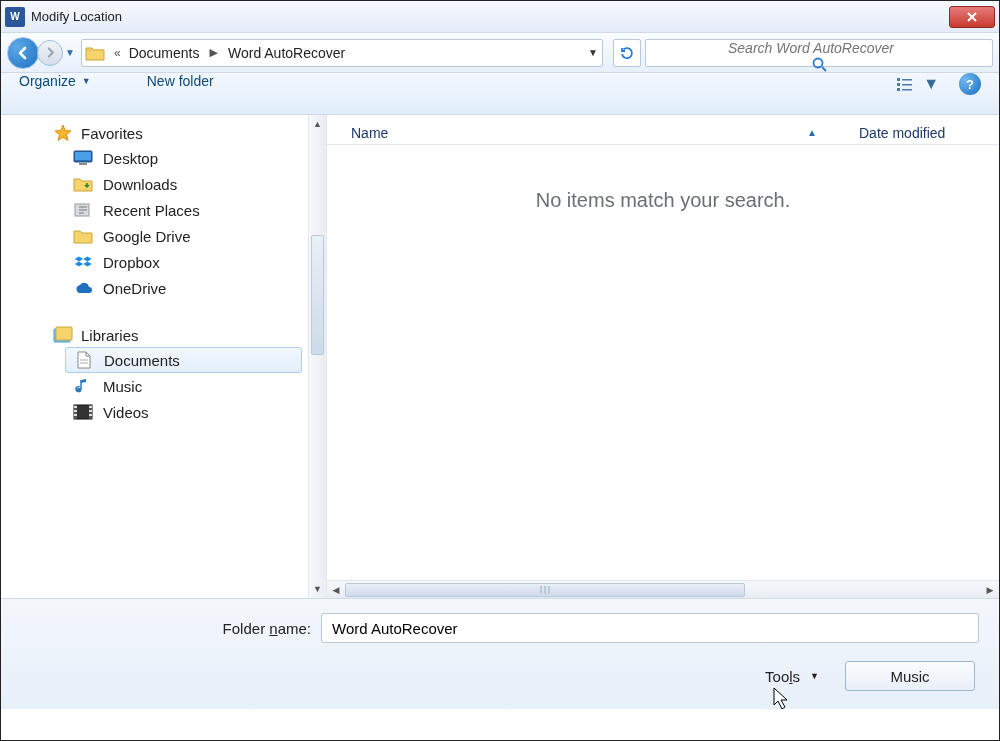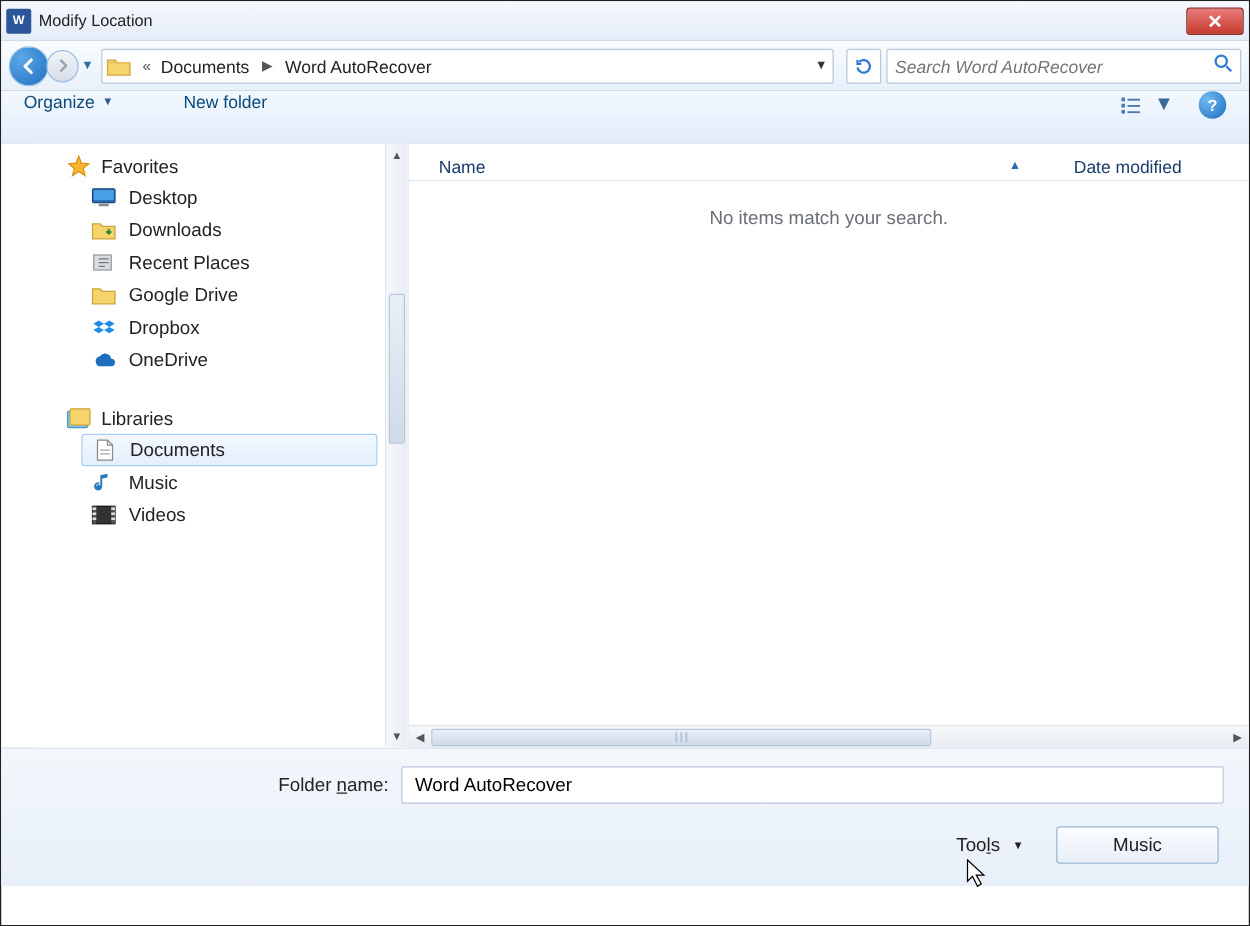--- a/index.html
+++ b/index.html
@@ -20,21 +20,21 @@
 .nav-btn.fwd { background: linear-gradient(#f0f4f8,#d7dee6); width: 26px; height: 26px; margin-left: -2px; }
 .nav-btn.fwd svg path { stroke:#9aa6b2; }
 .nav-dropdown { width: 14px; height: 24px; display:flex; align-items:center; justify-content:center; color:#2b6cb0; font-size:10px; }
 .breadcrumb { flex: 1; height: 28px; border: 1px solid #b9c8da; background: #fff; display: flex; align-items: center; border-radius: 2px; margin-right: 6px; position: relative; }
 .bc-folder { width: 26px; height: 26px; display:flex; align-items:center; justify-content:center; }
 .bc-sep { color:#555; padding:0 6px; font-size:12px; }
 .bc-item { font-size: 14px; color: #222; padding: 0 2px; }
 .bc-chev { color:#555; padding:0 8px; font-size:11px; }
 .bc-drop { position:absolute; right:4px; color:#333; font-size:10px; }
 .refresh-btn { width: 28px; height: 28px; border:1px solid #b9c8da; background:#fff; display:flex; align-items:center; justify-content:center; color:#2b6cb0; border-radius:2px; }
-.searchbox { width: 284px; height: 28px; border:1px solid #b9c8da; background:#fff; display:flex; align-items:center; border-radius:2px; padding: 0 6px; }
+.searchbox { width: 348px; height: 28px; border:1px solid #b9c8da; background:#fff; display:flex; align-items:center; border-radius:2px; padding: 0 6px; flex-direction: column; }
 .searchbox input { border:none; outline:none; flex:1; font-size:14px; font-style: italic; color:#777; background:transparent; }
 .search-icon { color:#2b7bd6; font-size:16px; }
 
 
 .toolbar { height: 42px; background: linear-gradient(#f3f8fe,#e1edfa); border-bottom:1px solid #cfd9e8; display:flex; align-items:flex-start; padding:0 18px; gap: 56px; }
 .toolbar .tbtn { color:#0b4a7a; font-size:14px; display:flex; align-items:center; gap:6px; }
 .toolbar .tbtn .drop { font-size:9px; color:#2a5a8a; }
 .toolbar-right { margin-left:auto; display:flex; align-items:center; gap:20px; }
 .view-btn { display:flex; align-items:center; gap:6px; color:#3a6a9a; }
 .help-btn { width:22px; height:22px; border-radius:50%; background: radial-gradient(circle at 30% 30%, #6fb8f2, #1c6fc0); color:#fff; display:flex; align-items:center; justify-content:center; font-size:13px; font-weight:bold; }
@@ -52,21 +52,21 @@
 .tree-item { display:flex; align-items:center; gap:10px; padding: 4px 14px 4px 46px; font-size:15px; color:#222;}
 .tree-item.selected { background: linear-gradient(#f3f8fe,#e3effb); border:1px solid #a8cef2; border-radius:3px; margin: 0 24px 0 38px; padding: 3px 8px; }
 .icon16 { width:20px; height:18px; display:flex; align-items:center; justify-content:center; flex-shrink:0; }
 
 
 .content { flex:1; position:relative; display:flex; flex-direction:column; }
 .col-headers { height:30px; border-bottom:1px solid #e5e9ef; display:flex; align-items:center; padding-top:6px; }
 .col-name { width:480px; padding-left:24px; color:#193a6b; font-size:14px; }
 .col-sort { color:#2b6cb0; font-size:10px; }
 .col-date { padding-left:0; color:#193a6b; font-size:14px; }
-.empty-msg { text-align:center; color:#6a6f77; font-size:15px; margin-top: 21px; }
+.empty-msg { text-align:center; color:#6a6f77; font-size:20px; margin-top: 44px; }
 .h-scroll { position:absolute; bottom:0; left:0; right:0; height:18px; background:linear-gradient(#f6f8fb,#e8edf3); border-top:1px solid #dfe5ec; display:flex; align-items:center;}
 .h-scroll .l, .h-scroll .r { width:18px; text-align:center; font-size:9px; color:#555;}
 .h-scroll .track { flex:1; position:relative; height:14px; }
 .h-scroll .thumb { position:absolute; left:0; top:0; height:14px; width:400px; background:linear-gradient(#e9eff6,#cfdaea); border:1px solid #b9c8da; border-radius:2px; display:flex; align-items:center; justify-content:center;}
 .h-scroll .grip { width: 20px; display:flex; gap:2px; justify-content:center;}
 .h-scroll .grip span { width:2px; height:8px; background:#b9c8da; }
 
 
 .footer { background: linear-gradient(#f3f7fc,#e7eff9); padding: 14px 20px 18px 20px; }
 .fname-row { display:flex; align-items:center; gap:10px; margin-bottom: 18px; }

